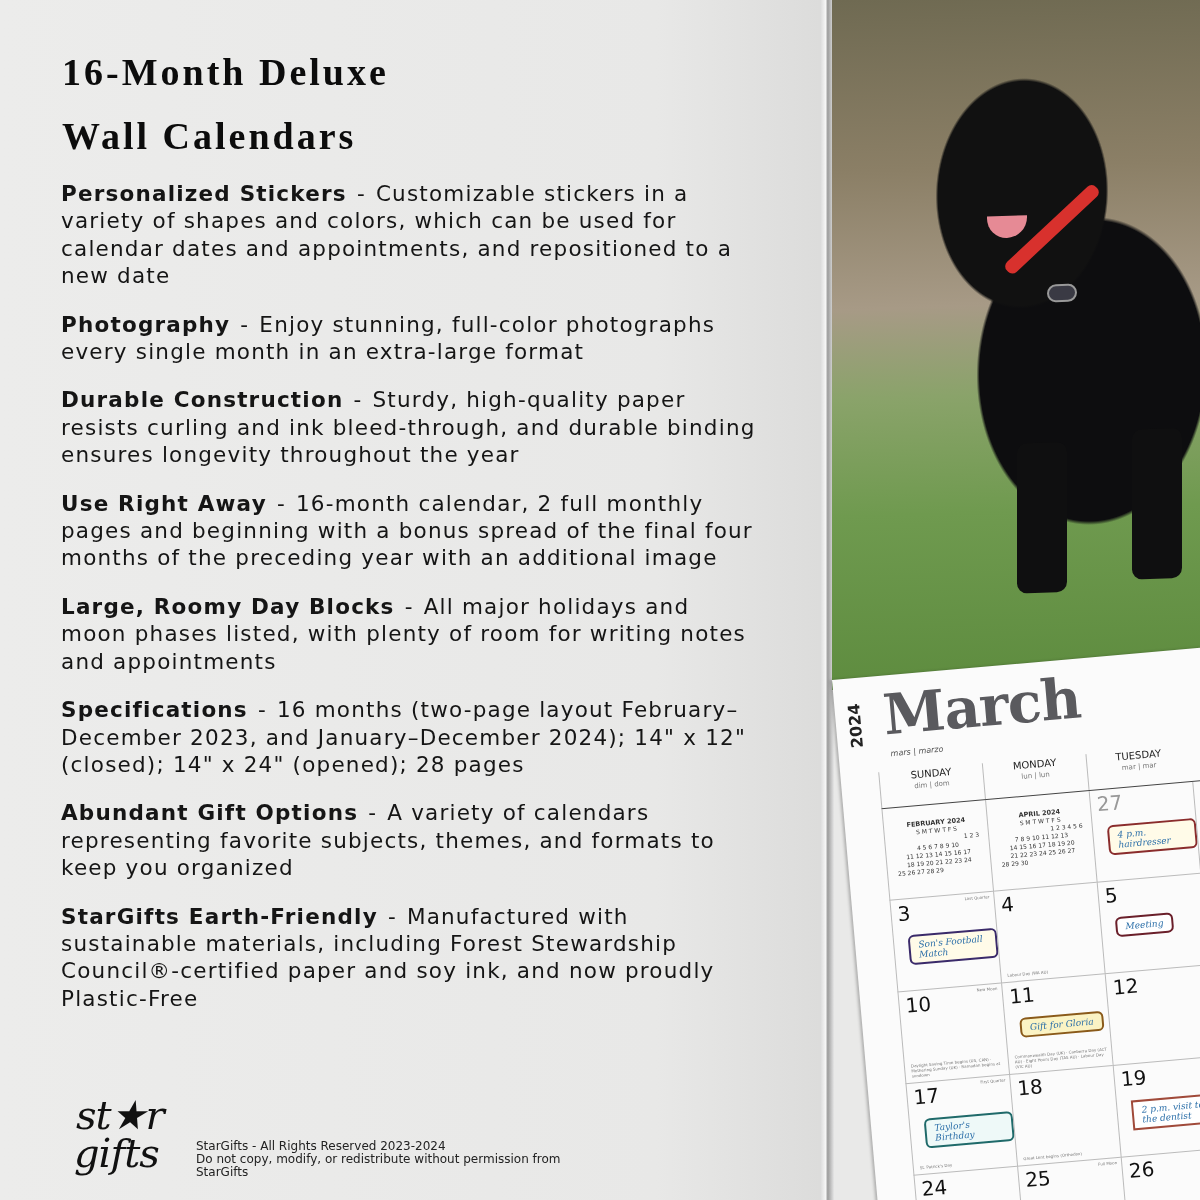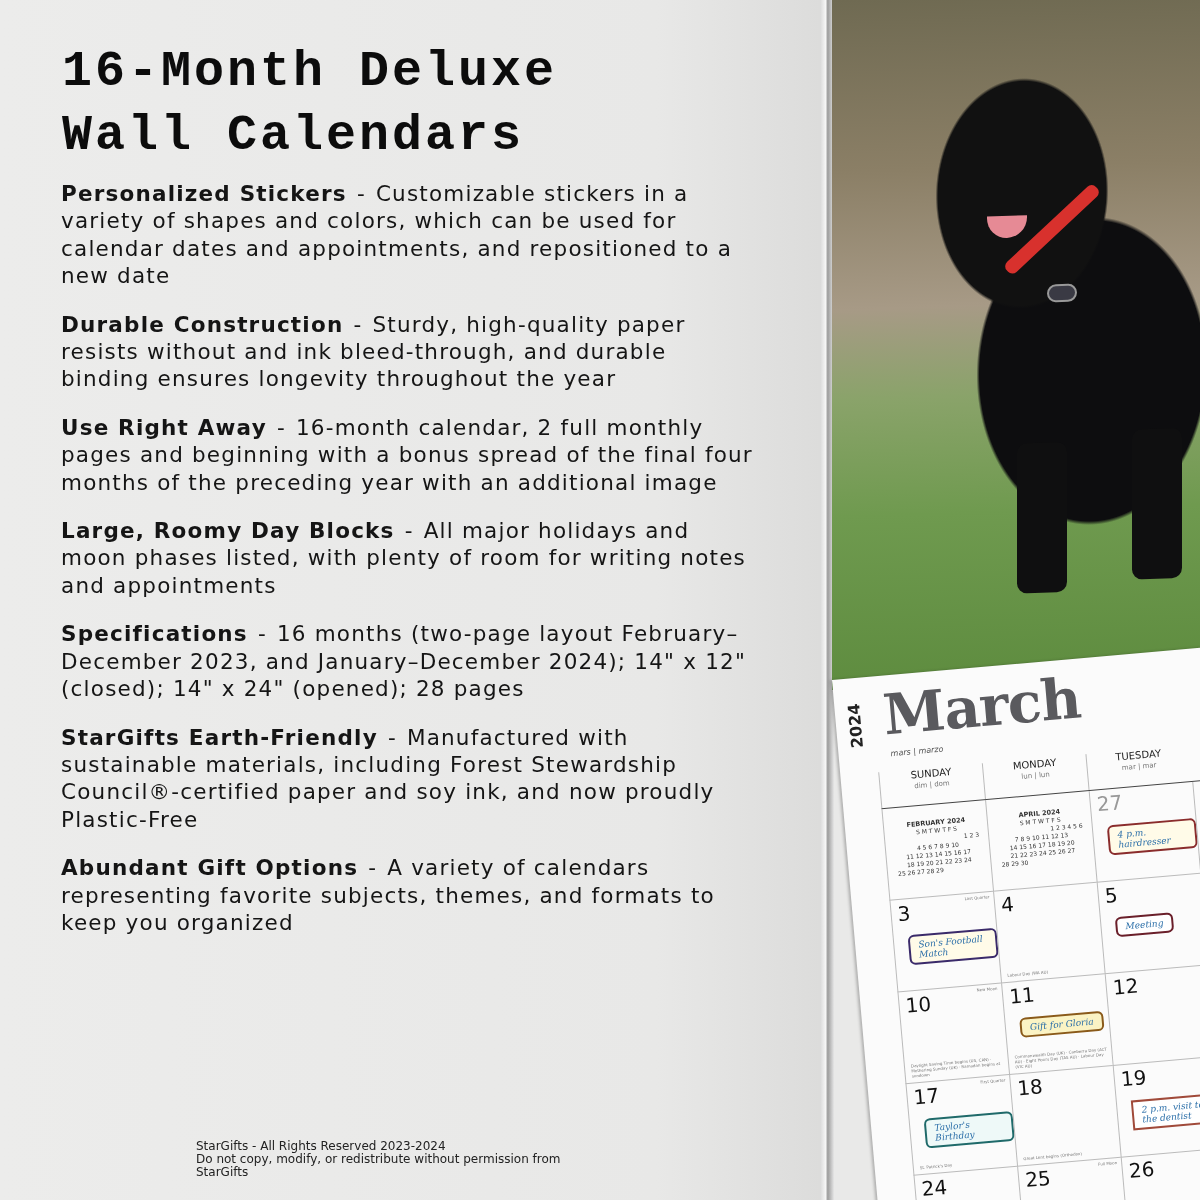--- a/index.html
+++ b/index.html
@@ -9,22 +9,22 @@
     background: #e9e9e8;
     font-family: "DejaVu Sans", sans-serif;
     color: #111;
   }
   .left-panel {
     position: absolute; left: 0; top: 0; width: 820px; height: 1200px;
     background: linear-gradient(90deg, #ececeb 0%, #e8e8e7 80%, #dcdcdb 100%);
   }
   .title {
     position: absolute; left: 62px; top: 40px; width: 700px;
-    font-family: Liberation Mono, monospace; font-weight: bold;
-    font-size: 50px; line-height: 64px; letter-spacing: 3px; color: #0c0c0c;
+    font-family: Liberation Serif, serif; font-weight: bold;
+    font-size: 38px; line-height: 64px; letter-spacing: 3px; color: #0c0c0c;
   }
   .features { position: absolute; left: 61px; top: 180px; width: 700px; }
   .feature {
     font-size: 21.5px; line-height: 27.4px; letter-spacing: 1.2px;
     color: #151515; margin-bottom: 21px;
   }
   .feature .name { font-weight: bold; }
   .feature .sep { padding: 0 2px; }
   .footer { position: absolute; left: 72px; top: 1098px; width: 500px; height: 96px; }
   .logo { position: absolute; left: 0; top: 0; width: 110px; height: 90px; }
@@ -106,29 +106,34 @@
 <body>
 
 <div class="left-panel">
   <h1 class="title">
     <span>16-Month Deluxe</span><br>
     <span>Wall Calendars</span>
   </h1>
 
   <div class="features">
     <p class="feature"><span class="name">Personalized Stickers</span> <span class="sep">-</span> <span>Customizable stickers in a variety of shapes and colors, which can be used for calendar dates and appointments, and repositioned to a new date</span></p>
-    <p class="feature"><span class="name">Durable Construction</span> <span class="sep">-</span> <span>Sturdy, high-quality paper resists without and ink bleed-through, and durable binding ensures longevity throughout the year</span></p>
+    <p class="feature"><span class="name">Photography</span> <span class="sep">-</span> <span>Enjoy stunning, full-color photographs every single month in an extra-large format</span></p>
+    <p class="feature"><span class="name">Durable Construction</span> <span class="sep">-</span> <span>Sturdy, high-quality paper resists curling and ink bleed-through, and durable binding ensures longevity throughout the year</span></p>
     <p class="feature"><span class="name">Use Right Away</span> <span class="sep">-</span> <span>16-month calendar, 2 full monthly pages and beginning with a bonus spread of the final four months of the preceding year with an additional image</span></p>
     <p class="feature"><span class="name">Large, Roomy Day Blocks</span> <span class="sep">-</span> <span>All major holidays and moon phases listed, with plenty of room for writing notes and appointments</span></p>
     <p class="feature"><span class="name">Specifications</span> <span class="sep">-</span> <span>16 months (two-page layout February–December 2023, and January–December 2024); 14" x 12" (closed); 14" x 24" (opened); 28 pages</span></p>
+    <p class="feature"><span class="name">Abundant Gift Options</span> <span class="sep">-</span> <span>A variety of calendars representing favorite subjects, themes, and formats to keep you organized</span></p>
     <p class="feature"><span class="name">StarGifts Earth-Friendly</span> <span class="sep">-</span> <span>Manufactured with sustainable materials, including Forest Stewardship Council®-certified paper and soy ink, and now proudly Plastic-Free</span></p>
-    <p class="feature"><span class="name">Abundant Gift Options</span> <span class="sep">-</span> <span>A variety of calendars representing favorite subjects, themes, and formats to keep you organized</span></p>
   </div>
 
   <div class="footer">
+    <div class="logo">
+      <span class="l1">st★r</span>
+      <span class="l2">gifts</span>
+    </div>
     <div class="copyright">
       <div>StarGifts - All Rights Reserved 2023-2024</div>
       <div>Do not copy, modify, or redistribute without permission from StarGifts</div>
     </div>
   </div>
 </div>
 
 <div class="calendar">
   <div class="cal-edge"></div>
   <div class="photo">

